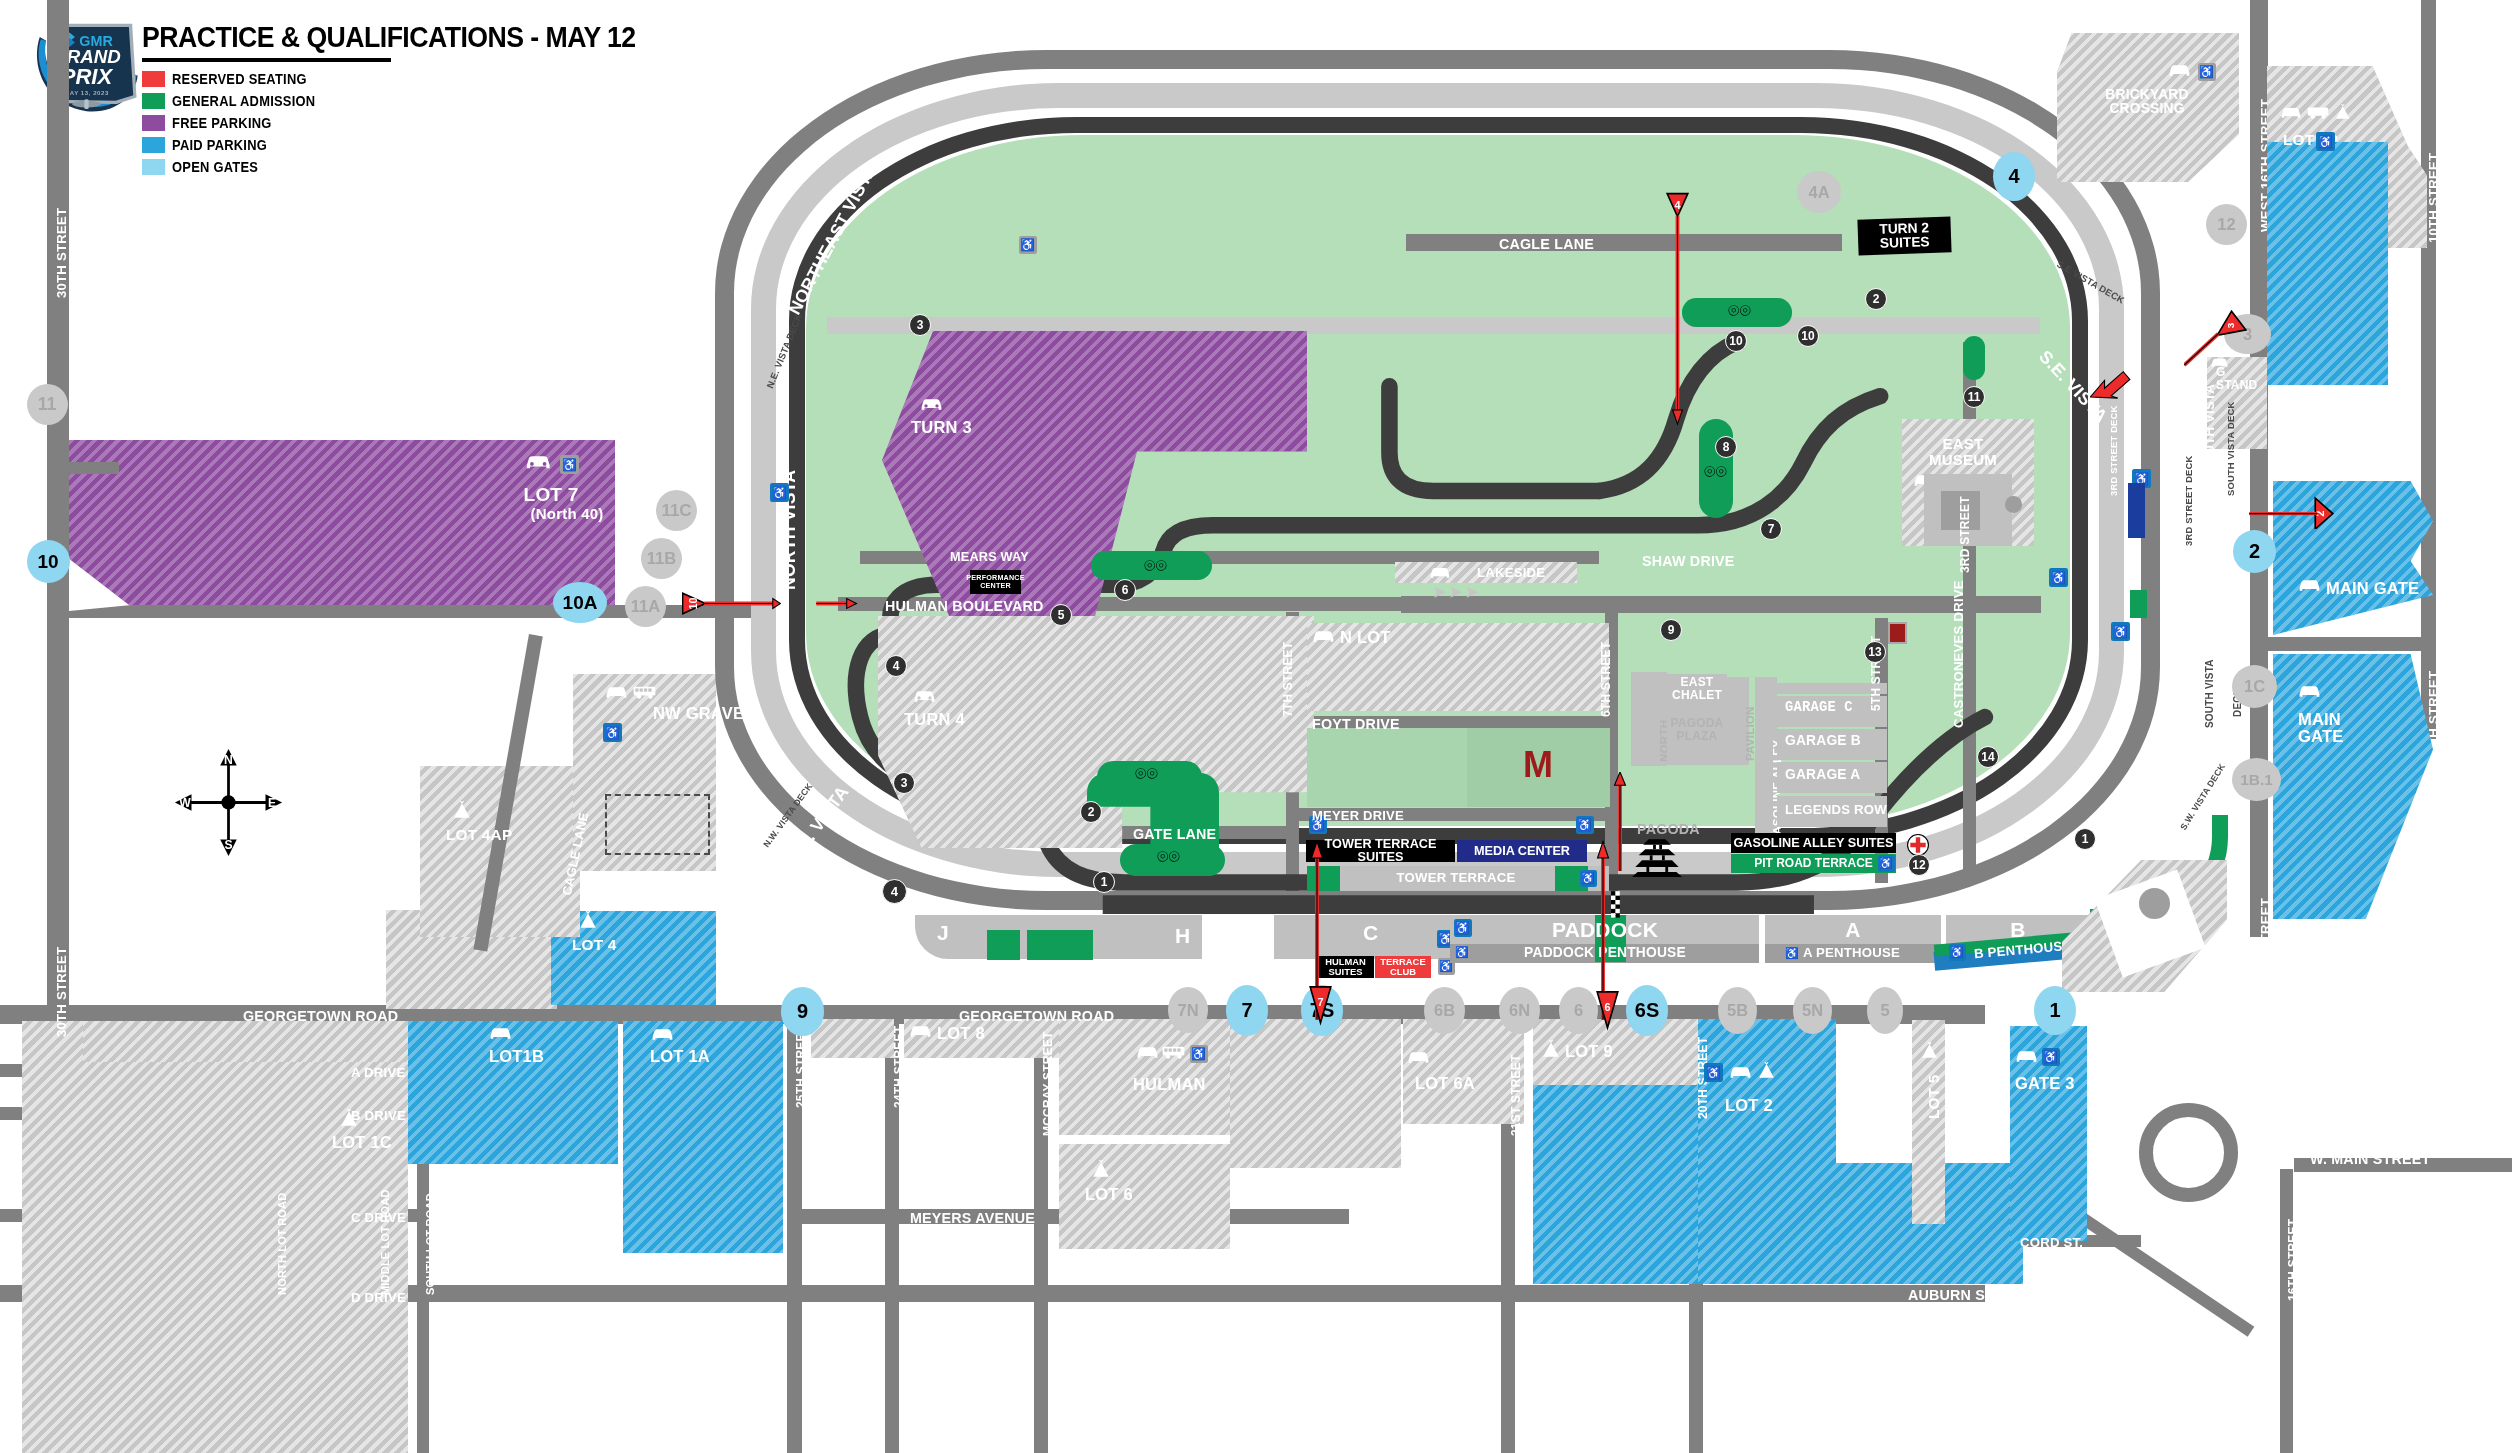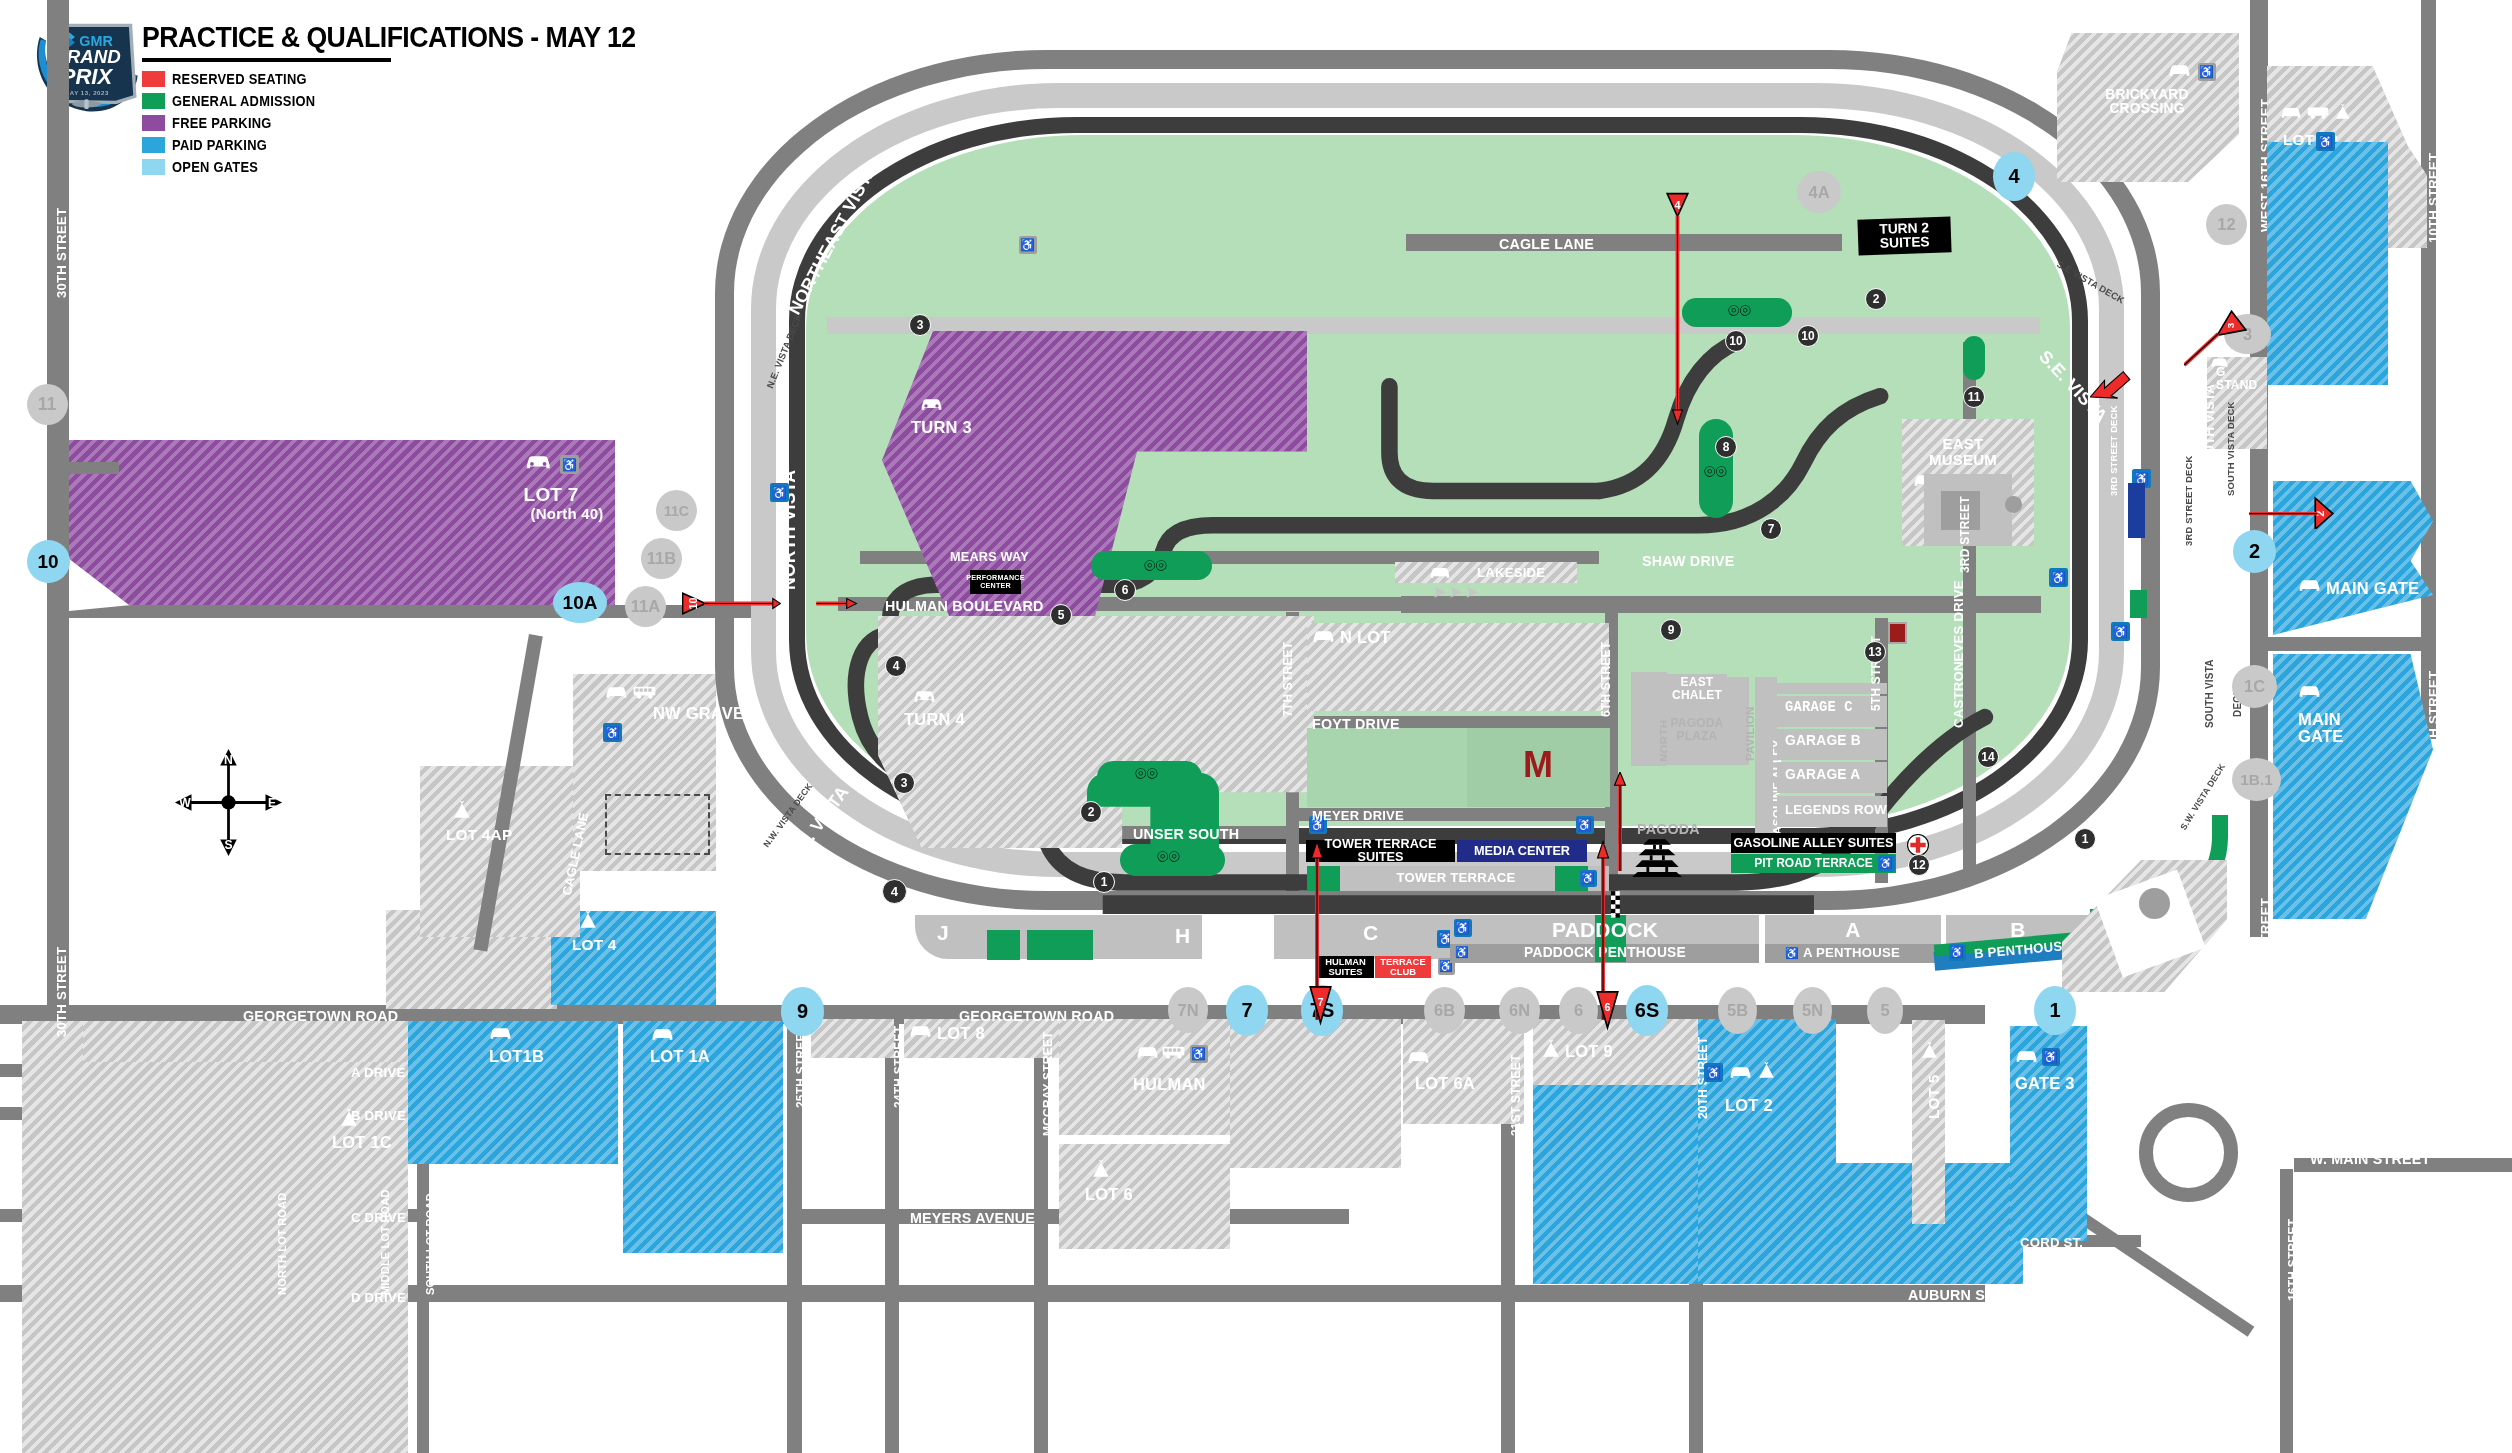--- a/index.html
+++ b/index.html
@@ -443,21 +443,21 @@
   <div class="lbl dark" style="left:2205px;top:728px;font-size:10px;transform:rotate(-90deg);transform-origin:0 0;white-space:pre;">SOUTH VISTA</div>
   <div class="lbl dark" style="left:2233px;top:717px;font-size:10px;transform:rotate(-90deg);transform-origin:0 0;">DECK</div>
   <div class="lbl dark" style="left:2184px;top:546px;font-size:9.4px;transform:rotate(-90deg);transform-origin:0 0;">3RD STREET DECK</div>
 
   <div class="lbl" style="left:1499px;top:237px;font-size:14.3px;">CAGLE LANE</div>
   <div class="lbl" style="left:1642px;top:554px;font-size:14.3px;">SHAW DRIVE</div>
   <div class="lbl" style="left:885px;top:599px;font-size:14.3px;">HULMAN BOULEVARD</div>
   <div class="lbl" style="left:950px;top:551px;font-size:12.7px;">MEARS WAY</div>
   <div class="lbl" style="left:1312px;top:717px;font-size:14.3px;">FOYT DRIVE</div>
   <div class="lbl" style="left:1312px;top:809px;font-size:13px;">MEYER DRIVE</div>
-  <div class="lbl" style="left:1133px;top:827px;font-size:14.3px;">UNSER SOUTH</div>
+  <div class="lbl" style="left:1133px;top:827px;font-size:14.3px;">GATE LANE</div>
   <div class="lbl" style="left:1952px;top:728px;font-size:13.2px;transform:rotate(-90deg);transform-origin:0 0;">CASTRONEVES DRIVE</div>
   <div class="lbl" style="left:1282px;top:717px;font-size:12px;transform:rotate(-90deg);transform-origin:0 0;">7TH STREET</div>
   <div class="lbl" style="left:1600px;top:717px;font-size:12px;transform:rotate(-90deg);transform-origin:0 0;">6TH STREET</div>
   <div class="lbl" style="left:1870px;top:711px;font-size:12px;transform:rotate(-90deg);transform-origin:0 0;">5TH STREET</div>
   <div class="lbl" style="left:1959px;top:573px;font-size:12px;transform:rotate(-90deg);transform-origin:0 0;">3RD STREET</div>
 
   <div class="lbl" style="left:55px;top:298px;font-size:13.2px;transform:rotate(-90deg);transform-origin:0 0;">30TH STREET</div>
   <div class="lbl" style="left:55px;top:1037px;font-size:13.2px;transform:rotate(-90deg);transform-origin:0 0;">30TH STREET</div>
   <div class="lbl" style="left:561px;top:894px;font-size:12.7px;transform:rotate(-78deg);transform-origin:0 0;">CAGLE LANE</div>
   <div class="lbl" style="left:243px;top:1009px;font-size:14.3px;">GEORGETOWN ROAD</div>
@@ -656,21 +656,21 @@
     </div>
   <div class="gate open" style="left:553px;top:582px;width:54px; height:41px; font-size:19px;">
       <span>10A</span>
     </div>
   <div class="gate closed" style="left:625px;top:586px;width:41px; height:41px; font-size:16.5px;">
       <span>11A</span>
     </div>
   <div class="gate closed" style="left:641px;top:538px; width:41px; height:41px; font-size:16.5px;">
       <span>11B</span>
     </div>
-  <div class="gate closed" style="left:656px;top:490px; width:41px; height:41px; font-size:14px;">
+  <div class="gate closed" style="left:656px;top:490px; width:41px; height:41px; font-size:17px;">
       <span>11C</span>
     </div>
   <div class="gate open" style="left:1993px;top:152px; width:42px; height:49px; font-size:20px;">
       <span>4</span>
     </div>
   <div class="gate closed" style="left:1797px;top:171px; width:44px; height:42px; font-size:16.5px;">
       <span>4A</span>
     </div>
   <div class="gate closed" style="left:2206px;top:204px; width:41px; height:41px; font-size:16.5px;">
       <span>12</span>

